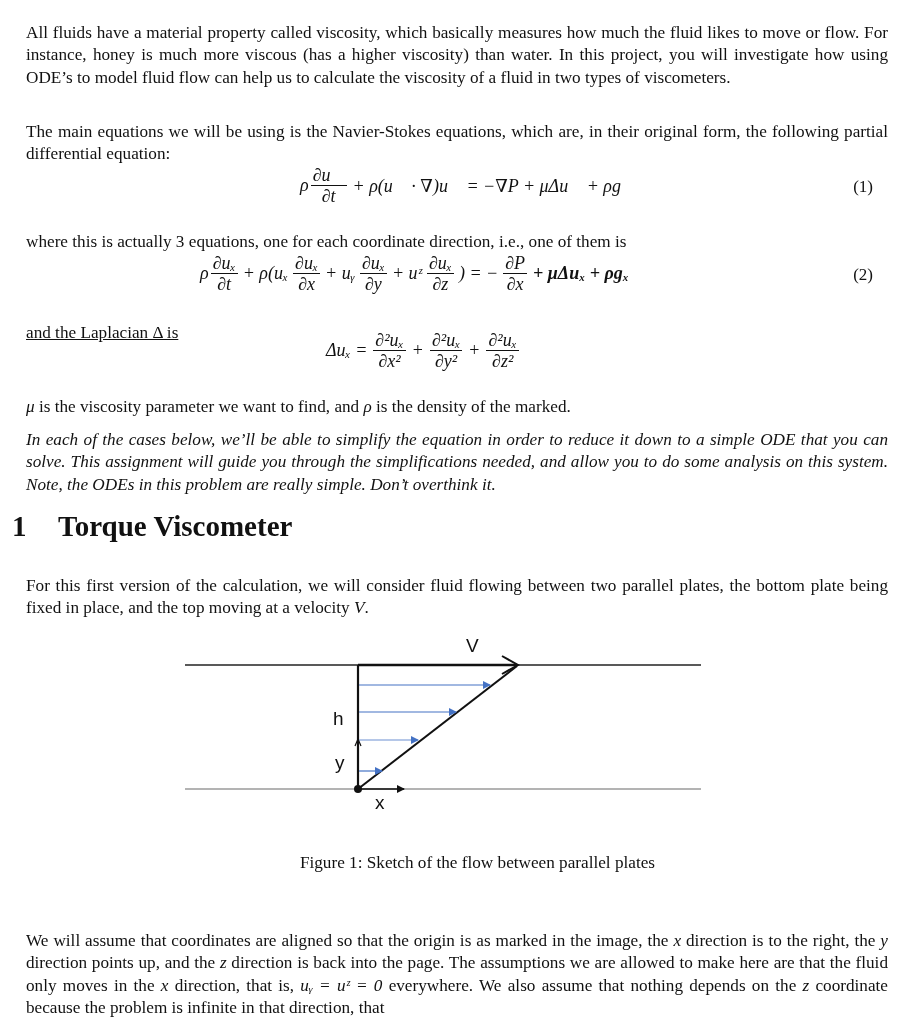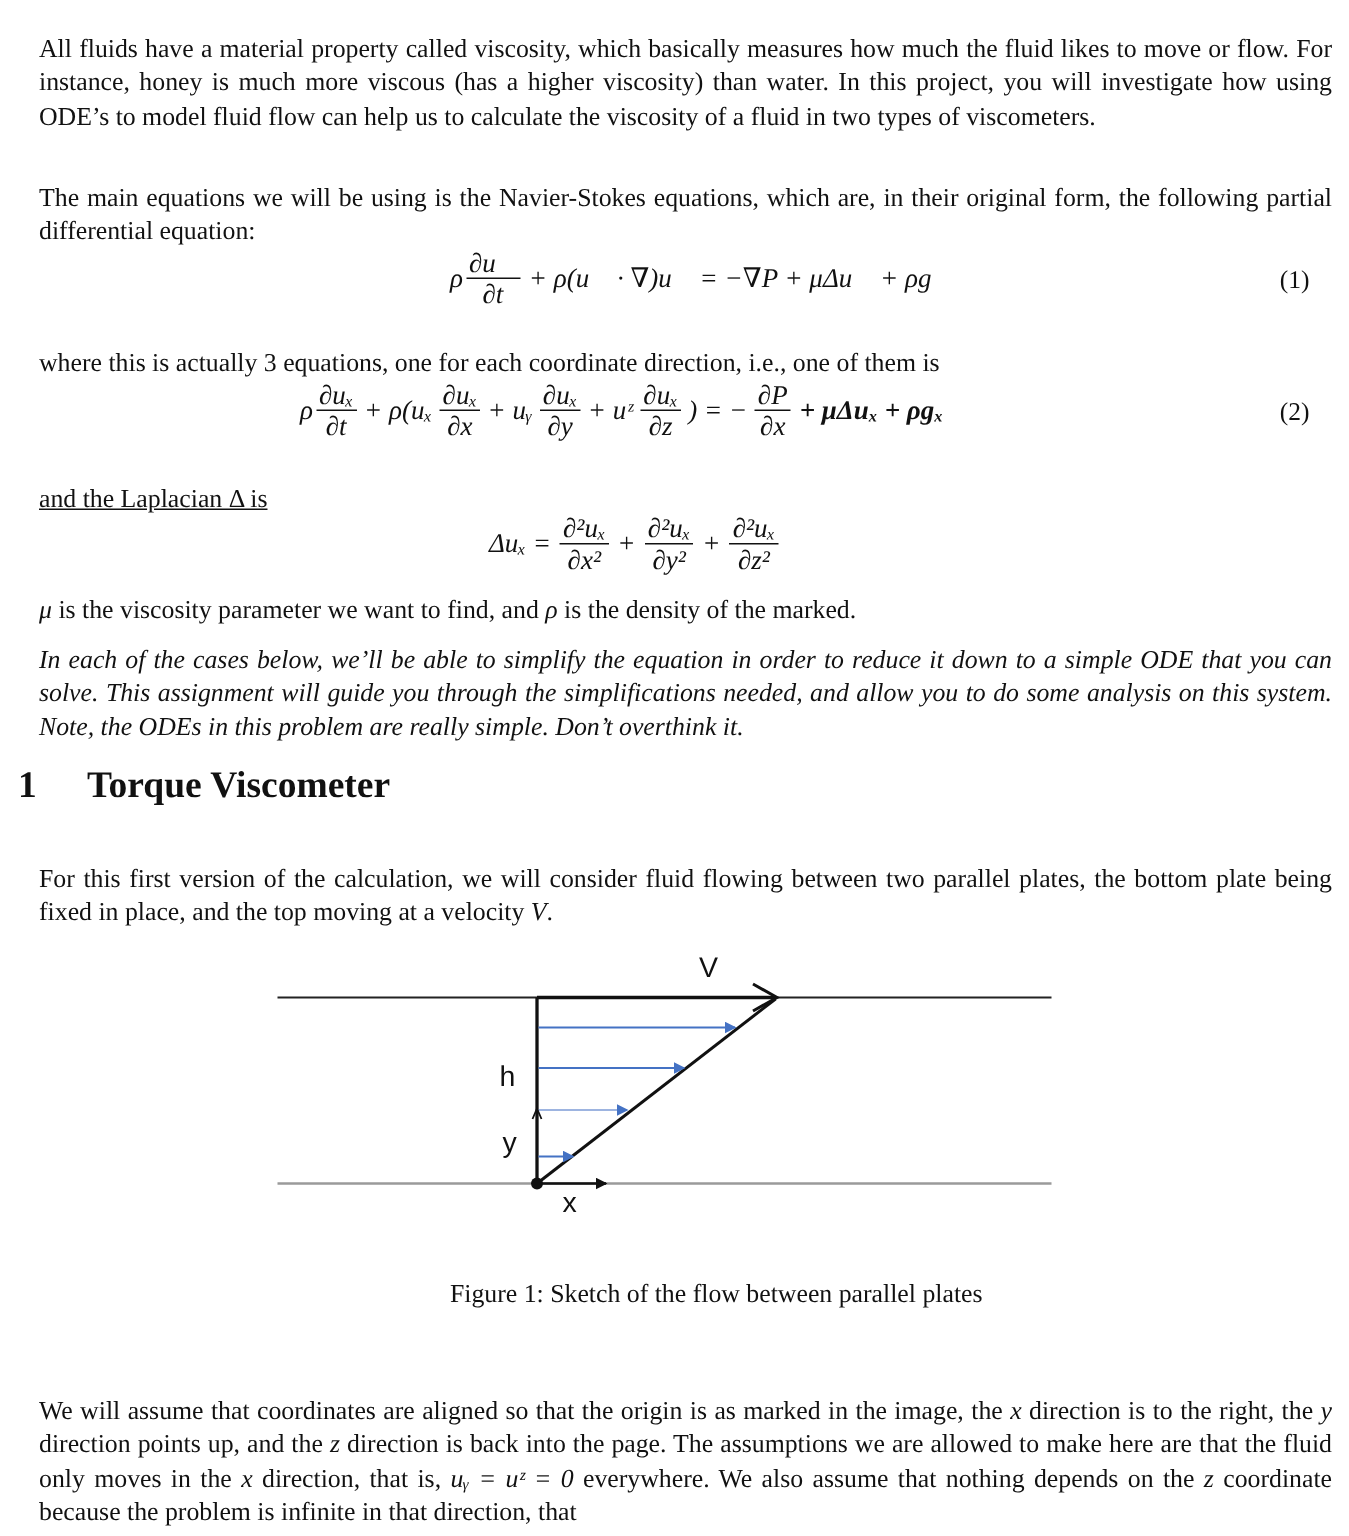--- a/index.html
+++ b/index.html
@@ -19,21 +19,21 @@
     position: absolute; left: 0; width: 899px; height: 50px;
     font-style: italic; font-size: 18px;
   }
   .eq-body { position: absolute; display: flex; align-items: center; white-space: nowrap; }
   .eq-num { position: absolute; right: 26px; font-style: normal; font-size: 17px; }
   .frac { display: inline-flex; flex-direction: column; align-items: center; vertical-align: middle; margin: 0 2px; }
   .frac .num { border-bottom: 1px solid #111; padding: 0 2px; line-height: 20px; }
   .frac .den { padding: 0 2px; line-height: 20px; }
   .op { font-style: normal; margin: 0 5px; }
   .section-title {
-    position: absolute; left: 12px; top: 510px; font-weight: bold; font-size: 25px; margin: 0;
+    position: absolute; left: 12px; top: 510px; font-weight: bold; font-size: 29px; margin: 0;
   }
   .section-title .num { display: inline-block; width: 46px; }
   .figure { position: absolute; left: 0; top: 620px; width: 899px; height: 210px; }
   .caption { position: absolute; top: 853px; left: 0; width: 899px; text-align: center; font-size: 17.2px; margin-left: 28px; }
   .fig-label { position: absolute; font-family: "Liberation Sans", "DejaVu Sans", sans-serif; font-size: 19px; color: #111; }
 </style>
 </head>
 <body>
 
 <p class="para" style="top:8px;">All fluids have a material property called viscosity, which basically measures how much the fluid likes to move or flow. For instance, honey is much more viscous (has a higher viscosity) than water. In this project, you will investigate how using ODE’s to model fluid flow can help us to calculate the viscosity of a fluid in two types of viscometers.</p>
@@ -81,21 +81,21 @@
         <span class="num">∂P</span>
         <span class="den">∂x</span>
       </span>
     <span style="margin-left:4px;font-weight:bold;">+ μΔuₓ + ρgₓ</span>
   </div>
   <span class="eq-num" style="top:12px;">(2)</span>
 </div>
 
 <p class="para" style="top:308px;text-decoration:underline;">and the Laplacian Δ is</p>
 
-<div class="eq" style="top:342px;text-align:center;">
+<div class="eq" style="top:330px;text-align:center;">
   <div class="eq-body" style="left:326px; top:0;">
     <span style="margin-right:4px;">Δuₓ =</span>
     <span class="frac">
         <span class="num">∂²uₓ</span>
         <span class="den">∂x²</span>
       </span>
     <span class="op">+</span>
     <span class="frac">
         <span class="num">∂²uₓ</span>
         <span class="den">∂y²</span>

